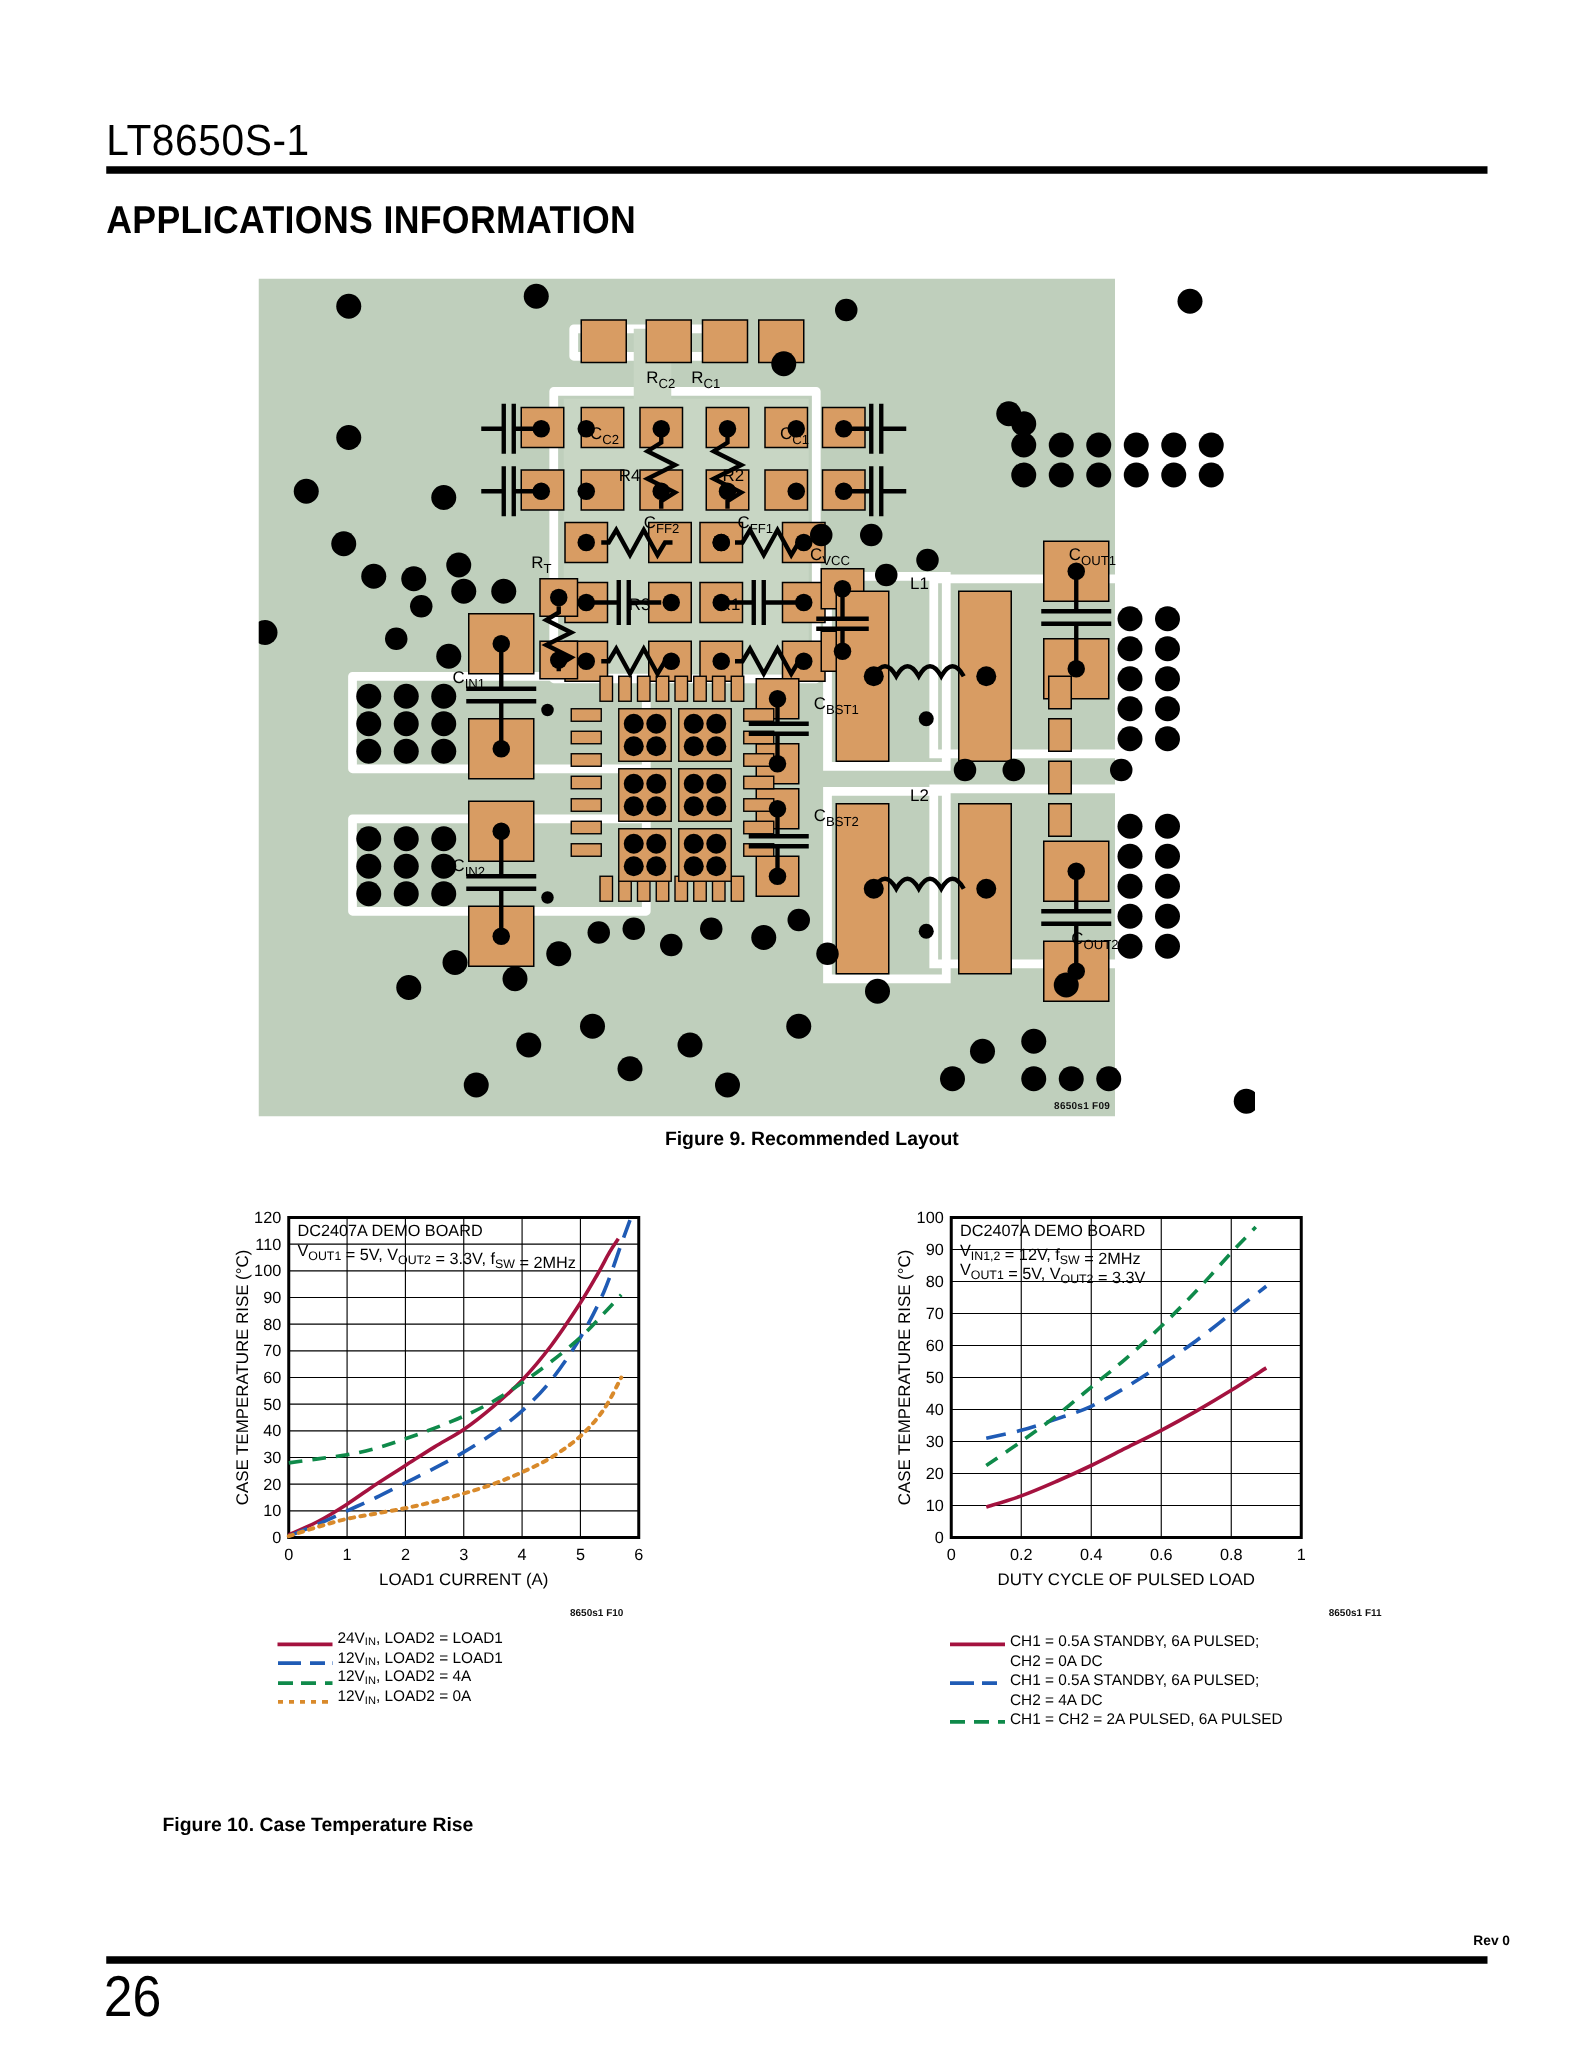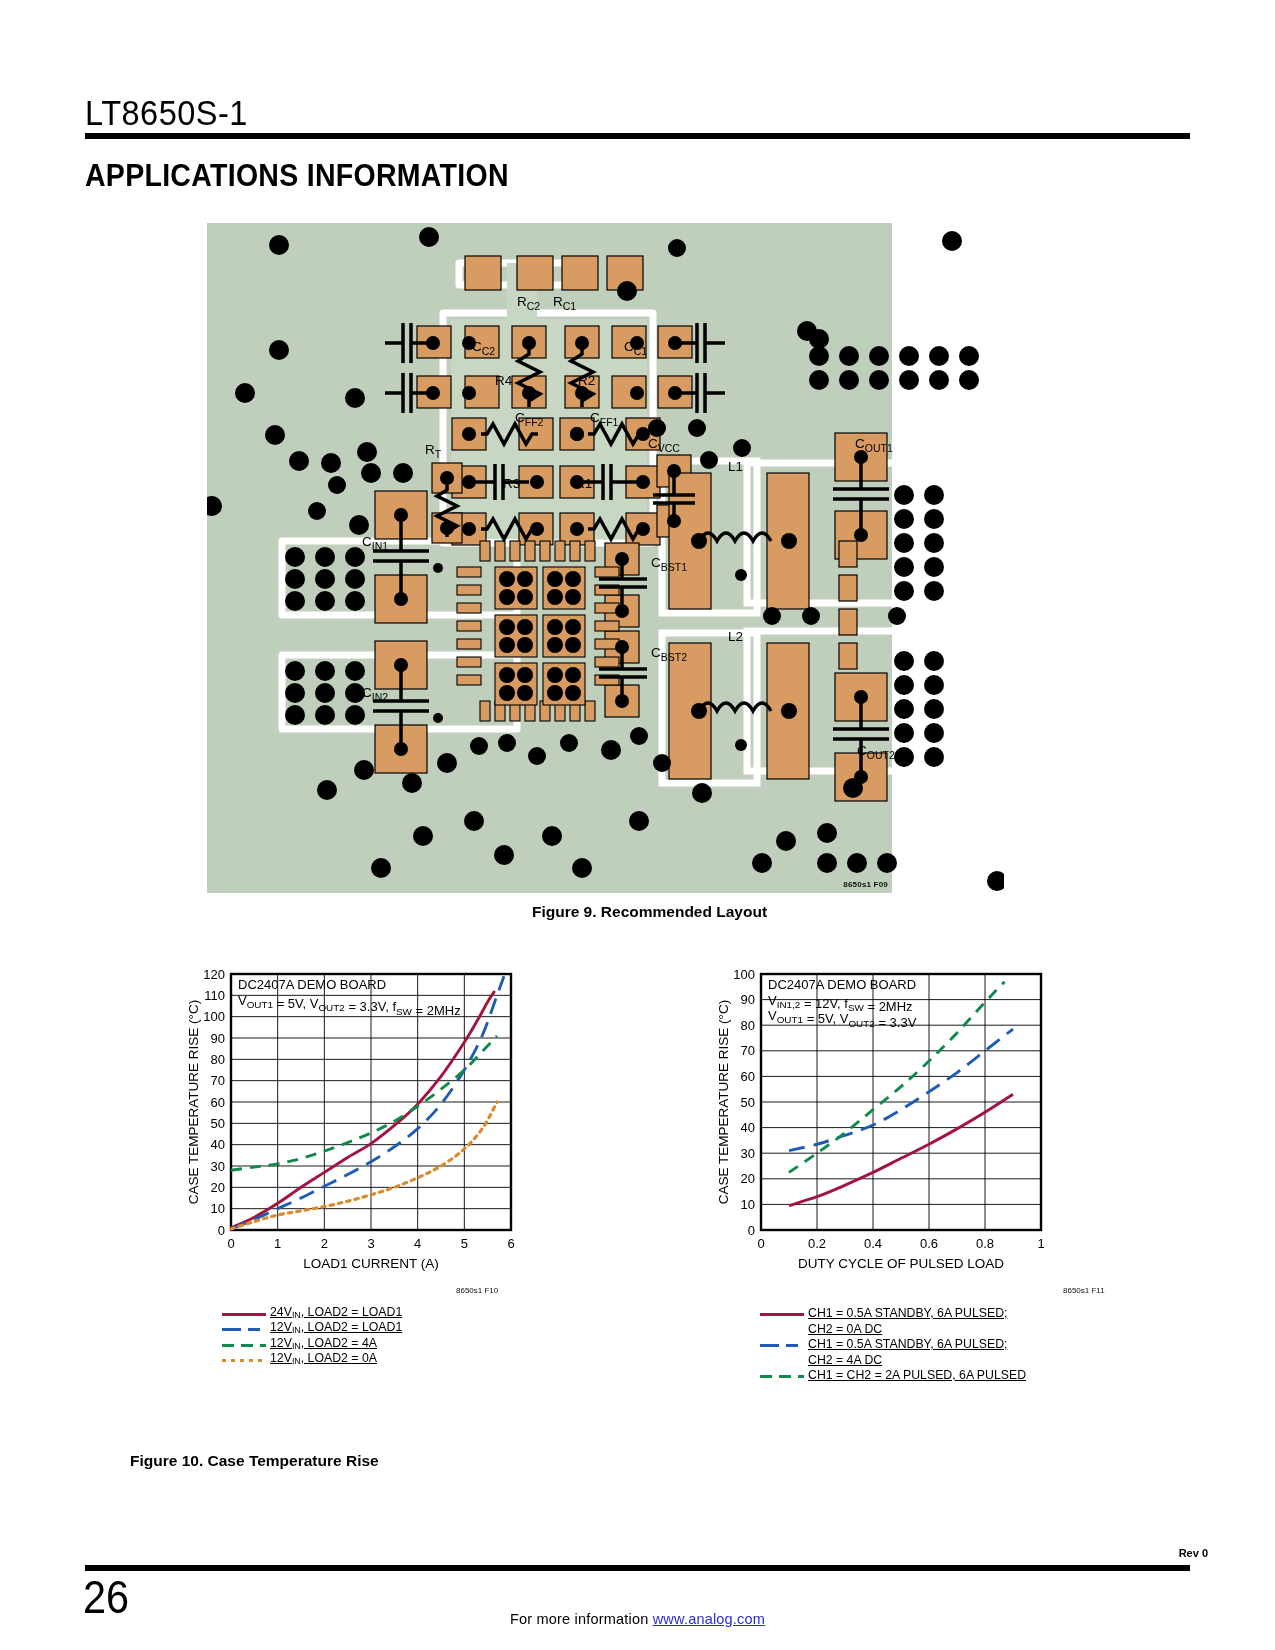--- a/index.html
+++ b/index.html
@@ -38,25 +38,25 @@
   .fig9-cap {
     position:absolute; left:0; top:903px; width:1275px; text-align:center;
     font-size:15.5px; font-weight:700;padding-left:12px;
   }
 
   
   .chart-block { position:absolute; }
   .chart-svg { display:block; }
   .fig-cap { position:absolute; font-size:15.5px; font-weight:700; text-align:left; }
 
-  .code-lbl { position:absolute; font-size:8px; font-weight:400; color:#111; }
+  .code-lbl { position:absolute; font-size:8px; font-weight:700; color:#111; }
 
   
   .legend { position:absolute; font-size:12.3px; color:#000; }
-  .legend-row { display:flex; align-items:center; height:15.5px;text-decoration:underline; }
+  .legend-row { display:flex; align-items:flex-end; height:15.5px; }
   .legend-swatch { width:44px; flex:0 0 44px; height:14px; position:relative; }
   .legend-swatch i {
     position:absolute; left:0; top:6px; width:44px; height:3px; display:block;
   }
   .legend-txt { white-space:nowrap; padding-left:4px; line-height:15.5px; }
   .legend-txt.cont { padding-left:48px; }
   sub { font-size:0.72em; vertical-align:-0.22em; }
 
   
   .rev { position:absolute; right:67px; top:1547px; font-size:11px; font-weight:700; }
@@ -703,17 +703,14 @@
         <span class="legend-swatch">
           <i style="background: repeating-linear-gradient(to right, rgb(15, 138, 74) 0px, rgb(15, 138, 74) 12px, transparent 12px, transparent 19px);"></i>
         </span>
         <span class="legend-txt">CH1 = CH2 = 2A PULSED, 6A PULSED</span>
       </div>
     </div>
 
   <div class="rev">Rev 0</div>
   <div class="rule-bot"></div>
   <div class="pageno">26</div>
-  <div class="footer-info">
-    <span>For more information </span><a class="lnk" href="#">www.analog.com</a>
-  </div>
 
 </div>
 
 </body></html>

